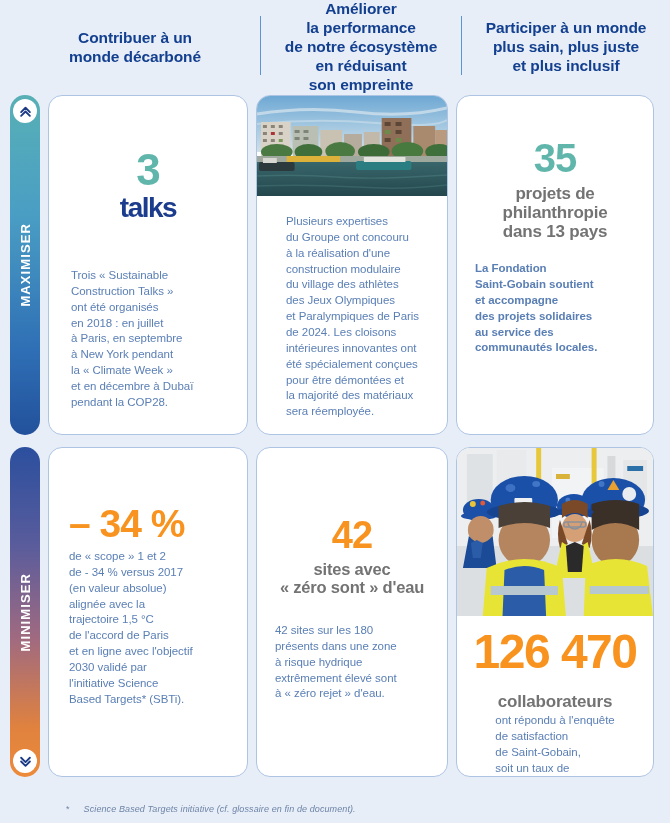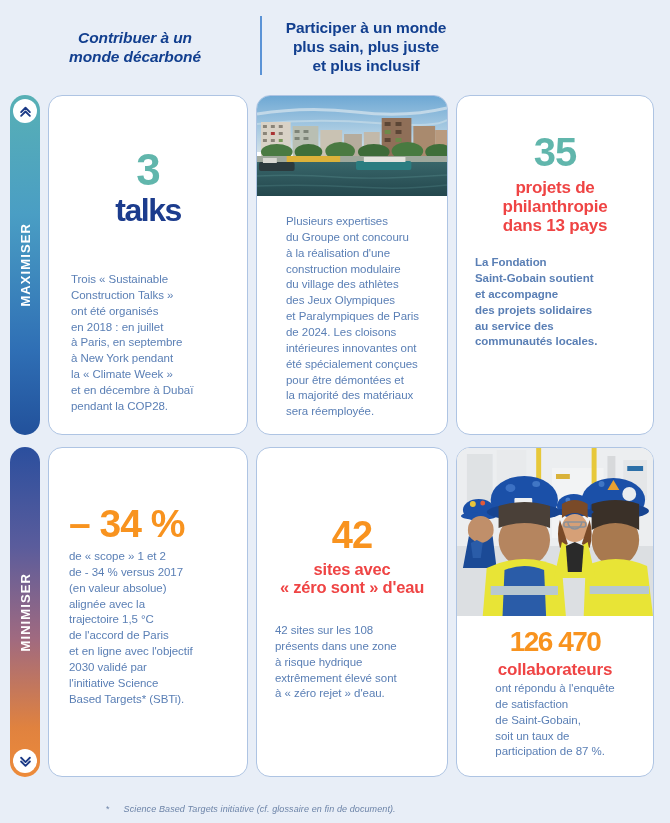--- a/index.html
+++ b/index.html
@@ -125,94 +125,98 @@
   .bignum {
     font-weight: bold;
     line-height: 1;
     letter-spacing: -1px;
   }
   .bignum.teal { color: #61b6ac; }
   .bignum.orange { color: #f8931f; }
 
   .kicker {
     font-weight: bold;
-    color: #ef4444;
+    color: #737373;
     line-height: 1.12;
     letter-spacing: -0.2px;
   }
 
   .body-text {
     color: #5a7fb5;
     font-size: 11.5px;
     line-height: 1.38;
     letter-spacing: -0.05px;
   }
   .body-text.center { text-align: left; }
 
   
   .cardA .num3 { font-size: 44px; margin-top: 38px; }
-  .cardA .talks { font-size: 32px; color: #1c3c8d; font-weight: bold; line-height: 1; letter-spacing: -1.5px; margin-top: 2px; }
+  .cardA .talks { font-size: 28px; color: #1c3c8d; font-weight: bold; line-height: 1; letter-spacing: -1.5px; margin-top: 2px; }
   .cardA .body-text { margin-top: 46px; align-self: flex-start; padding-left: 6px; }
 
   
   .photo {
     width: 100%;
     height: 100px;
     position: relative;
     overflow: hidden;
     flex: 0 0 100px;
   }
   .cardB .card-inner { padding: 18px 14px 10px 16px; margin-left: 13px; }
 
   
-  .cardC .num35 { font-size: 40px; margin-top: 22px; }
+  .cardC .num35 { font-size: 40px; margin-top: 28px; }
   .cardC .kicker { font-size: 17px; text-align: center; margin-top: 6px; }
   .cardC .body-text { margin-top: 20px; align-self: flex-start; padding-left: 2px; }
 
   
   .cardD .card-inner { padding: 14px 14px 10px 20px; }
   .cardD .numD { font-size: 39px; margin-top: 42px; letter-spacing: -1px; }
   .cardD .kicker { font-size: 16.5px; margin-top: 20px; }
   .cardD .body-text { margin-top: 6px; }
 
   
   .cardE .num42 { font-size: 38px; margin-top: 54px; }
   .cardE .kicker { font-size: 16.5px; text-align: center; margin-top: 6px; }
   .cardE .body-text { margin-top: 26px; align-self: flex-start; padding-left: 2px; }
 
   
   .cardF .photo { height: 168px; flex: 0 0 168px; }
   .cardF .card-inner { padding: 12px 10px 10px 10px; }
-  .cardF .numF { font-size: 28px; letter-spacing: -1.5px; }
-  .cardF .kicker { font-size: 17px; text-align: left; margin-top: 4px; }
+  .cardF .numF { font-size: 48px; letter-spacing: -1.5px; }
+  .cardF .kicker { font-size: 17px; text-align: left; margin-top: 16px; }
   .cardF .body-text { margin-top: 2px; }
 
   
   .footnote {
     position: absolute;
     left: 66px;
     bottom: 9px;
     font-size: 9px;
     font-style: italic;
     color: #6d84a8;
     letter-spacing: 0.1px;
-    margin-left: 40px;
   }
   .footnote .star {
     margin-right: 14px;
     font-style: normal;
   }
 </style>
 </head>
 <body>
 
 <div class="header">
-  <div class="header-col c1" style="white-space: pre-line; font-style: italic;">Contribuer à un
+  <div class="header-col c1" style="white-space: pre-line;">Contribuer à un
 monde décarboné</div>
   <div class="hdr-divider"></div>
+  <div class="header-col c2" style="white-space: pre-line;">Améliorer
+la performance
+de notre écosystème
+en réduisant
+son empreinte</div>
   <div class="hdr-divider"></div>
   <div class="header-col c3" style="white-space: pre-line;">Participer à un monde
 plus sain, plus juste
 et plus inclusif</div>
 </div>
 
 <div class="rows">
 
   <div class="row r1">
 
@@ -362,21 +366,21 @@
 l'initiative Science
 Based Targets* (SBTi).</div>
       </div>
     </div>
 
     <div class="card w2 cardE">
       <div class="card-inner centered">
         <div class="bignum orange num42">42</div>
         <div class="kicker" style="white-space: pre-line;">sites avec
 « zéro sont » d'eau</div>
-        <div class="body-text" style="white-space: pre-line;">42 sites sur les 108
+        <div class="body-text" style="white-space: pre-line;">42 sites sur les 180
 présents dans une zone
 à risque hydrique
 extrêmement élevé sont
 à « zéro rejet » d'eau.</div>
       </div>
     </div>
 
     <div class="card w3 cardF">
       <div class="photo">
         <svg width="100%" height="100%" viewBox="0 0 198 168" preserveAspectRatio="none">

